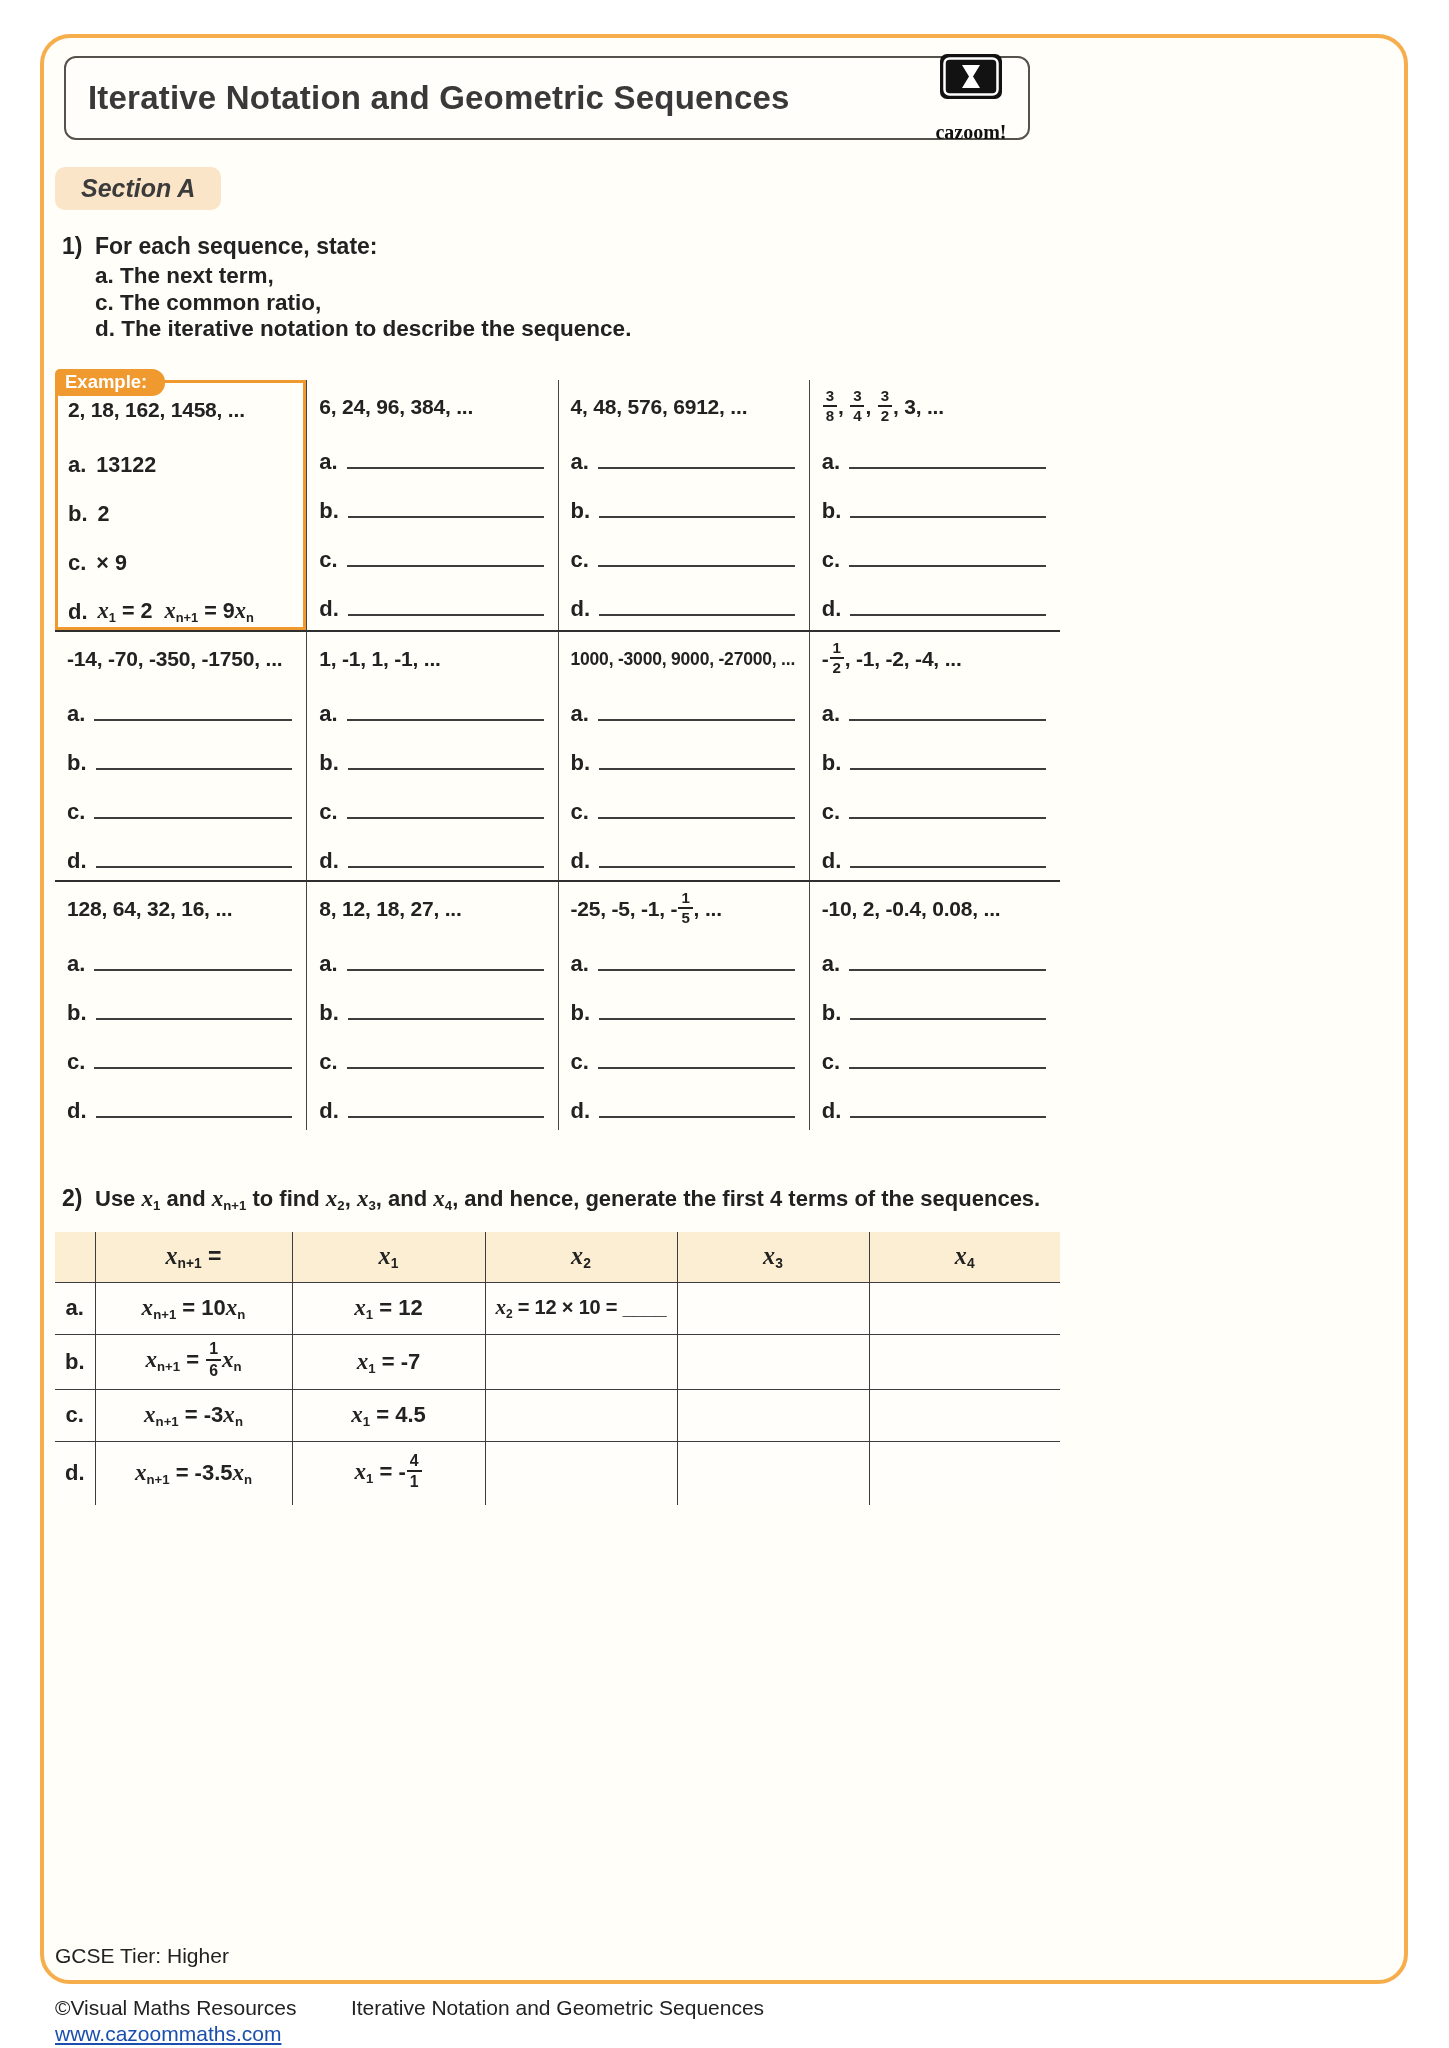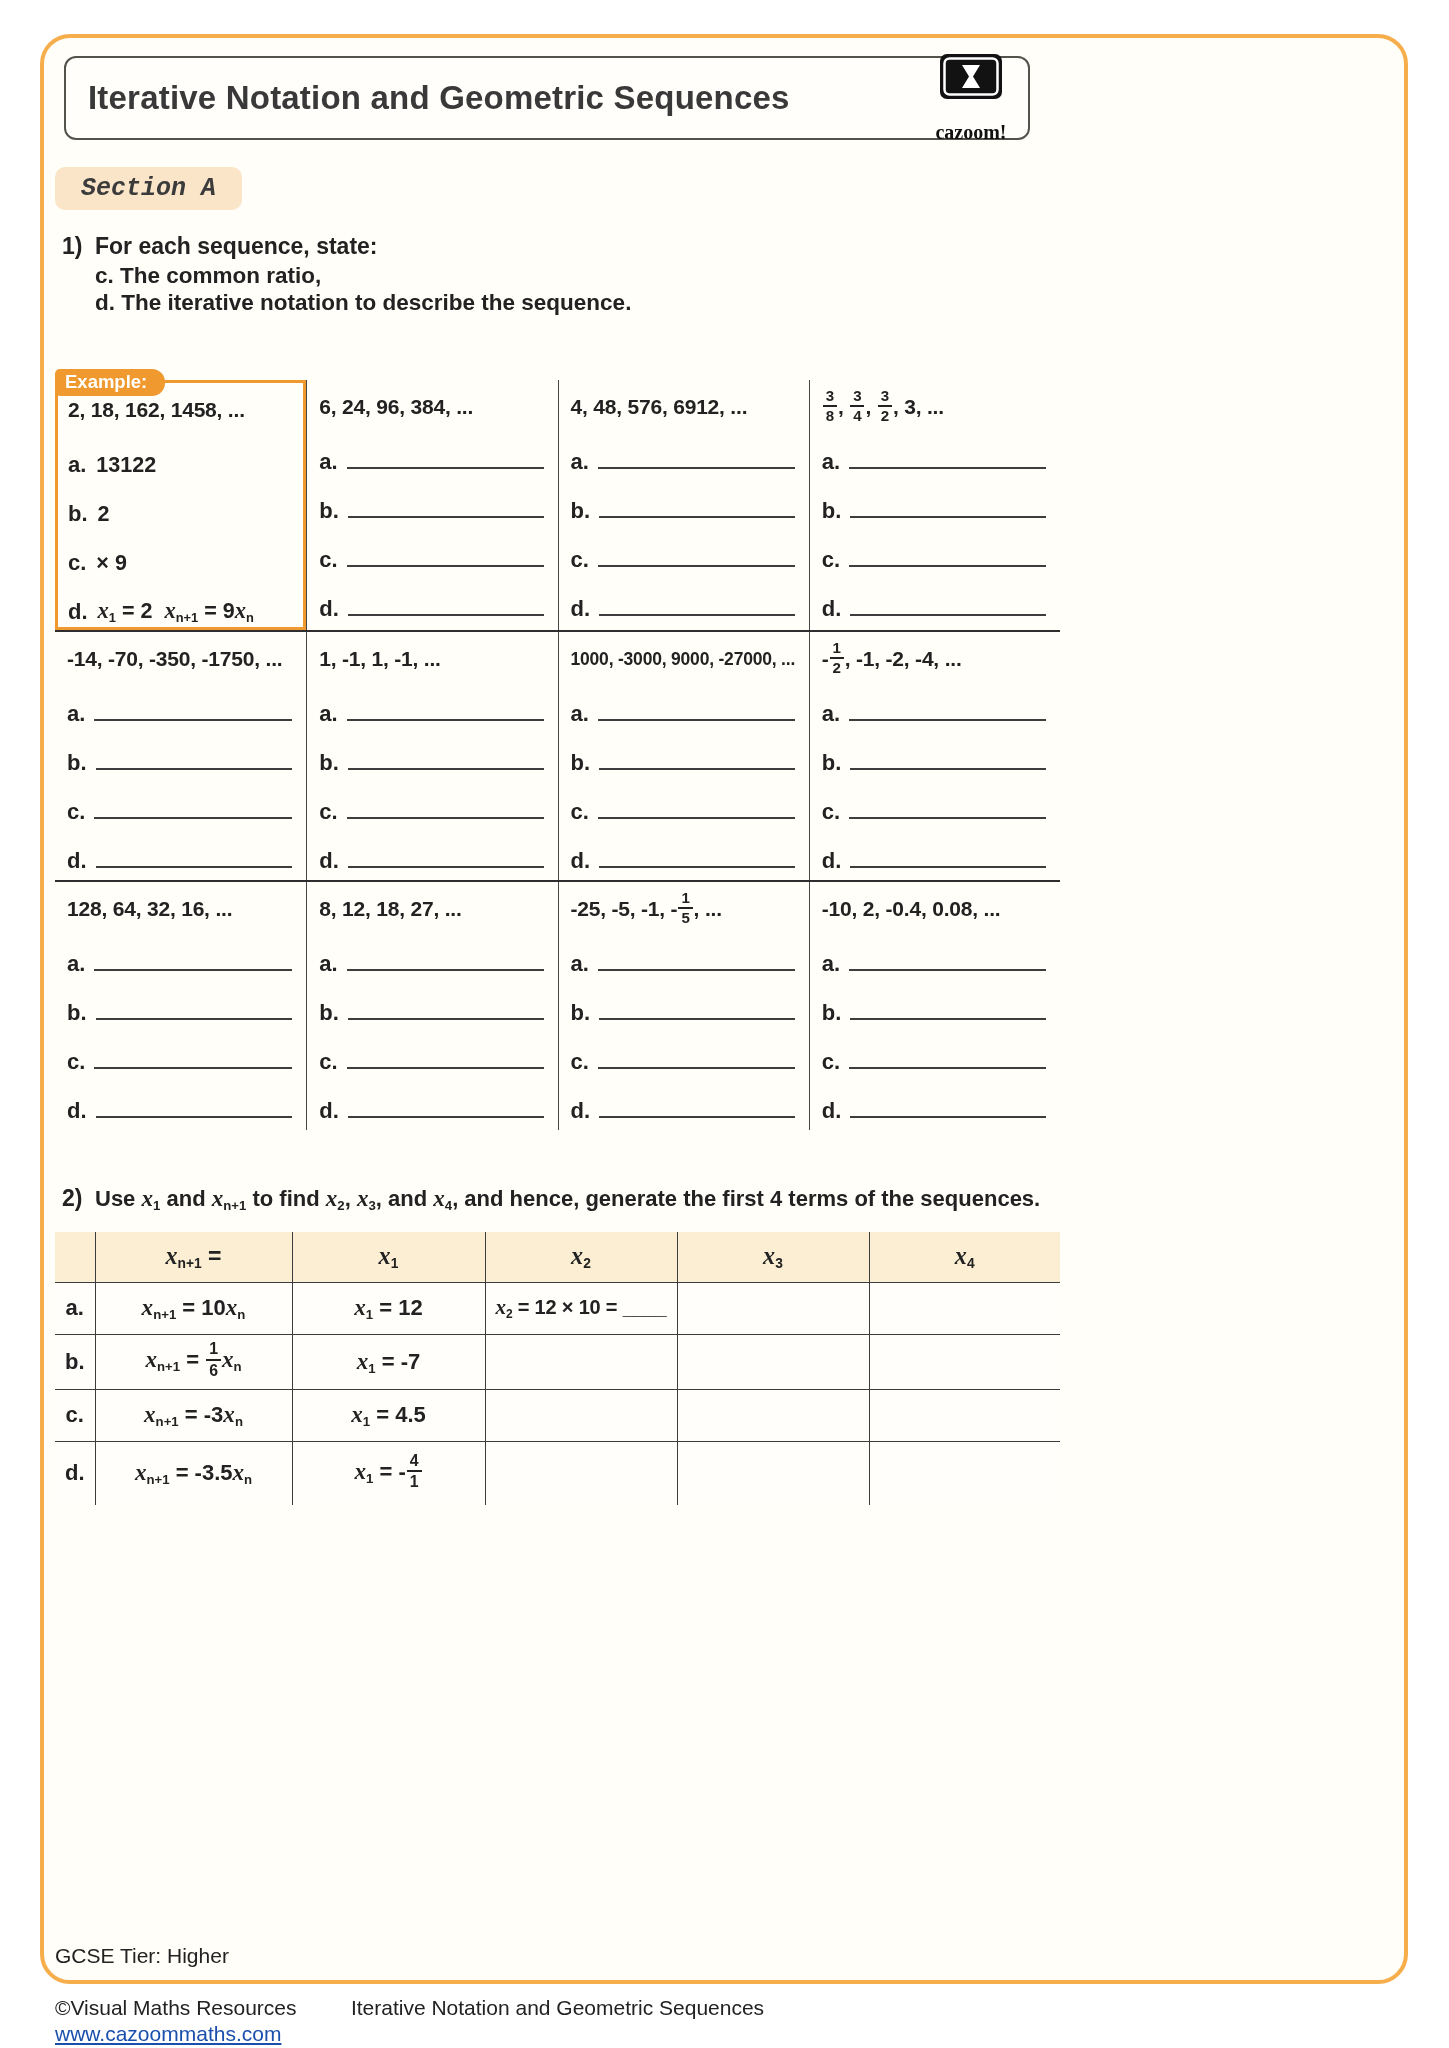--- a/index.html
+++ b/index.html
@@ -6,21 +6,21 @@
   html,body{width:1449px;height:2048px}
   body{position:relative;background:#ffffff;font-family:"Liberation Sans",sans-serif;color:#222;overflow:hidden}
 
   .frame{position:absolute;left:40px;top:34px;width:1368px;height:1950px;border:4px solid #F6AD4B;border-radius:30px;background:#FFFEF8}
 
   .titlebox{position:absolute;left:64px;top:56px;width:966px;height:84px;border:2px solid #55524b;border-radius:12px;background:#FFFEFB;display:flex;align-items:center;padding:0 12px 0 22px}
   .titlebox h1{font-size:33px;color:#393939;letter-spacing:.2px;flex:1;font-weight:bold}
   .logo{width:90px;text-align:center}
   .logo-text{font-family:"Liberation Serif",serif;font-weight:bold;font-size:20px;color:#111;margin-top:17px}
 
-  .section-badge{position:absolute;left:55px;top:167px;background:#FAE5C9;border-radius:10px;padding:7px 26px;font-family:Liberation Mono, monospace;font-weight:bold;font-style:italic;font-size:25px;color:#3b3b3b}
+  .section-badge{position:absolute;left:55px;top:167px;background:#FAE5C9;border-radius:10px;padding:7px 26px;font-family:Liberation Sans, sans-serif;font-weight:bold;font-style:italic;font-size:25px;color:#3b3b3b}
 
   .q1{position:absolute;left:62px;top:233px;font-weight:bold}
   .qline{display:flex;font-size:23px;margin-bottom:3px}
   .qnum{width:33px;flex:none}
   .crit{margin-left:33px;font-size:22.5px;line-height:26.5px}
   .crit-line span{font-weight:bold}
 
   .grid{position:absolute;left:55px;top:380px;width:1005px}
   .grow{display:flex;height:250px}
   .grow.sep{border-top:2.5px solid #2e2e2e}
@@ -80,20 +80,21 @@
 <div class="section-badge">
   <span>Section A</span>
 </div>
 
 <div class="q1">
   <div class="qline">
     <span class="qnum">1)</span>
     <span class="qtext">For each sequence, state:</span>
   </div>
   <div class="crit">
+    <div class="crit-line"><span>a.</span> <span>The next term,</span></div>
     <div class="crit-line"><span>c.</span> <span>The common ratio,</span></div>
     <div class="crit-line"><span>d.</span> <span>The iterative notation to describe the sequence.</span></div>
   </div>
 </div>
 
 <div class="grid">
 
   <div class="grow">
     <div class="gcell example">
       <div class="ex-tag">Example:</div>

